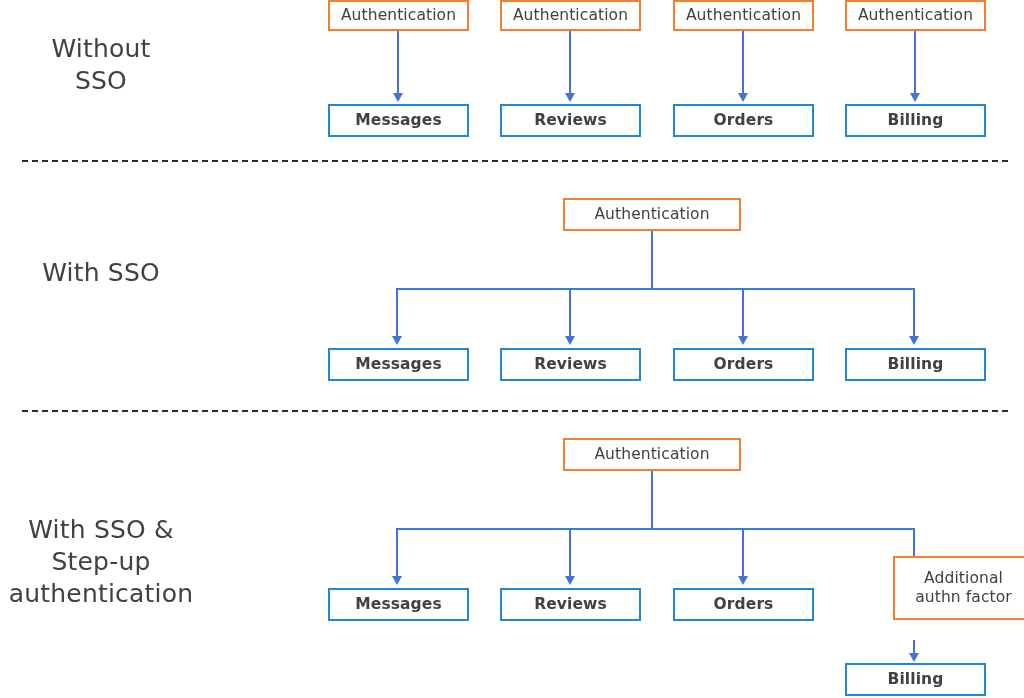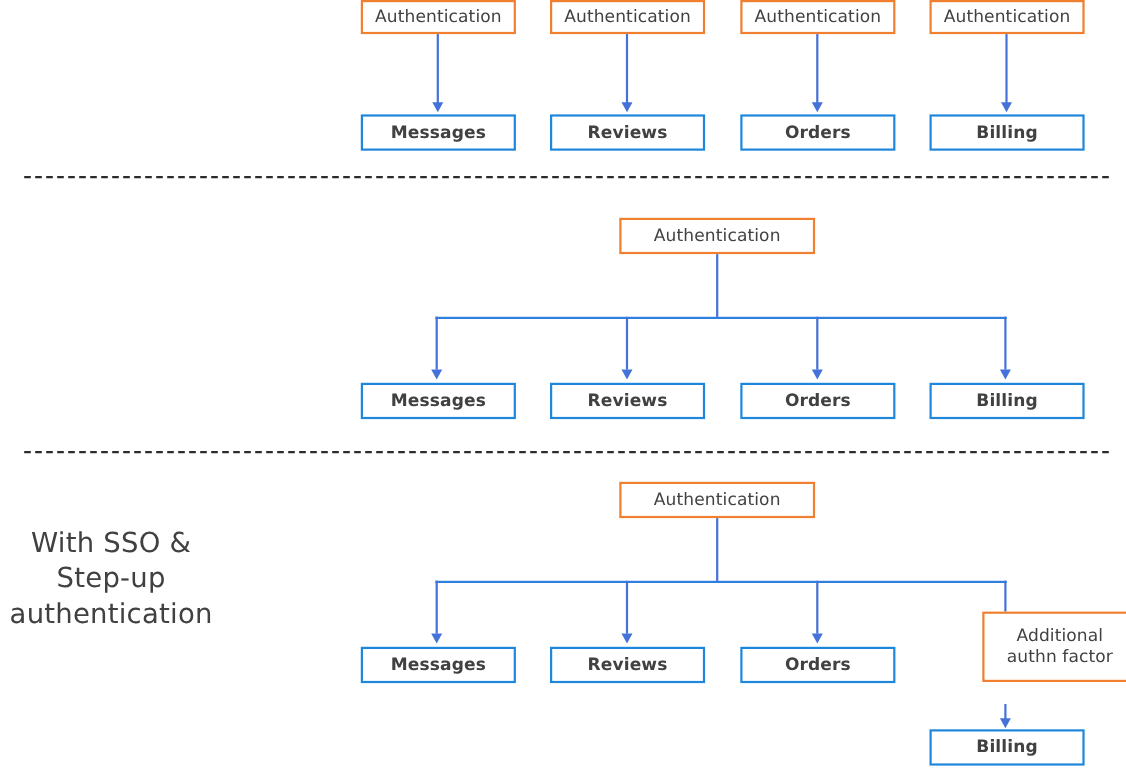--- a/index.html
+++ b/index.html
@@ -74,20 +74,22 @@
     position:absolute;
     width:2.4px;height:2.4px;
     background:#2f7fe0;
   }
 </style>
 </head>
 <body>
 
 <div id="canvas">
 
+  <div class="row-label" style="left:18px;top:33px;width:166px;">Without
+SSO</div>
 
   <div class="node auth" style="left:328px;top:0px;width:141px;height:31px;">Authentication</div>
   <div class="vline" style="left:397px;top:31px;height:63px;"></div>
   <div class="arrow" style="left:393px;top:93px;"></div>
   <div class="node app" style="left:328px;top:104px;width:141px;height:33px;">Messages</div>
 
   <div class="node auth" style="left:500px;top:0px;width:141px;height:31px;">Authentication</div>
   <div class="vline" style="left:569px;top:31px;height:63px;"></div>
   <div class="arrow" style="left:565px;top:93px;"></div>
   <div class="node app" style="left:500px;top:104px;width:141px;height:33px;">Reviews</div>
@@ -97,20 +99,21 @@
   <div class="arrow" style="left:738px;top:93px;"></div>
   <div class="node app" style="left:673px;top:104px;width:141px;height:33px;">Orders</div>
 
   <div class="node auth" style="left:845px;top:0px;width:141px;height:31px;">Authentication</div>
   <div class="vline" style="left:914px;top:31px;height:63px;"></div>
   <div class="arrow" style="left:910px;top:93px;"></div>
   <div class="node app" style="left:845px;top:104px;width:141px;height:33px;">Billing</div>
 
   <div class="separator" style="top:160px;"></div>
 
+  <div class="row-label" style="left:18px;top:257px;width:166px;">With SSO</div>
 
   <div class="node auth" style="left:563px;top:198px;width:178px;height:33px;">Authentication</div>
 
   <div class="vline" style="left:651px;top:231px;height:58px;"></div>
 
   <div class="hline" style="left:396px;top:288px;width:519px;"></div>
   <div class="cap" style="left:396px;top:288px;"></div>
   <div class="cap" style="left:913px;top:288px;"></div>
 
   <div class="vline" style="left:396px;top:288px;height:48px;"></div>
@@ -122,21 +125,21 @@
   <div class="vline" style="left:913px;top:288px;height:48px;"></div>
   <div class="arrow" style="left:909px;top:336px;"></div>
 
   <div class="node app" style="left:328px;top:348px;width:141px;height:33px;">Messages</div>
   <div class="node app" style="left:500px;top:348px;width:141px;height:33px;">Reviews</div>
   <div class="node app" style="left:673px;top:348px;width:141px;height:33px;">Orders</div>
   <div class="node app" style="left:845px;top:348px;width:141px;height:33px;">Billing</div>
 
   <div class="separator" style="top:410px;"></div>
 
-  <div class="row-label" style="left:8px;top:478px;width:186px;">With SSO &amp;
+  <div class="row-label" style="left:8px;top:514px;width:186px;">With SSO &amp;
 Step-up
 authentication</div>
 
   <div class="node auth" style="left:563px;top:438px;width:178px;height:33px;">Authentication</div>
 
   <div class="vline" style="left:651px;top:471px;height:58px;"></div>
   <div class="hline" style="left:396px;top:528px;width:519px;"></div>
   <div class="cap" style="left:396px;top:528px;"></div>
   <div class="cap" style="left:913px;top:528px;"></div>
 

